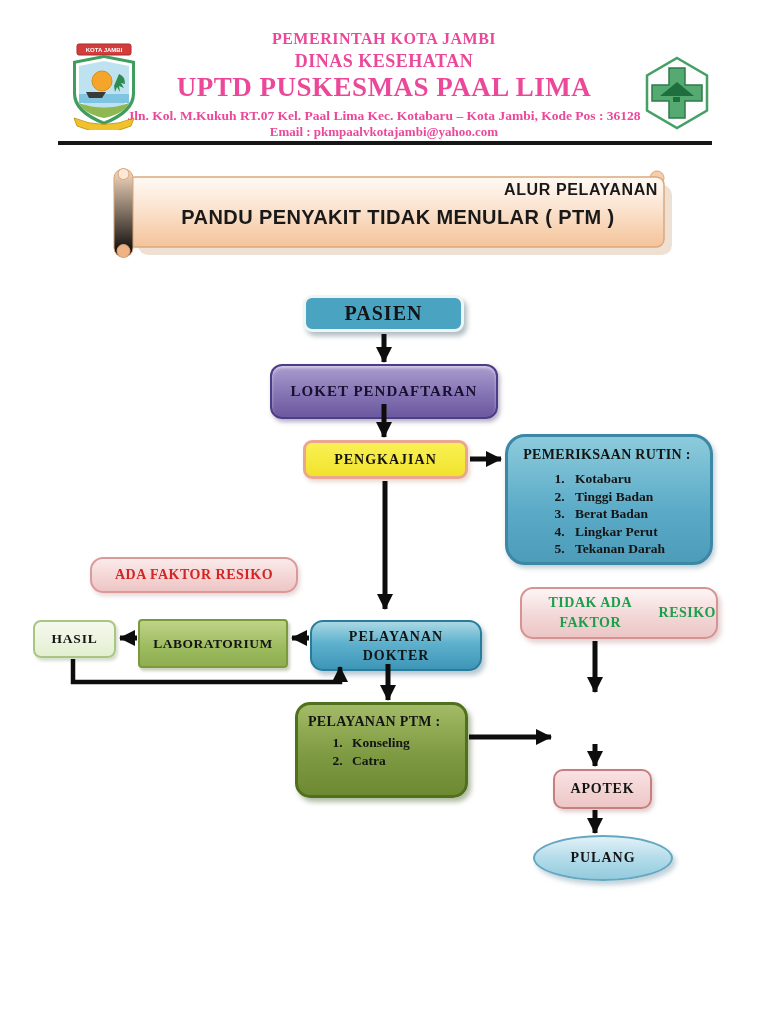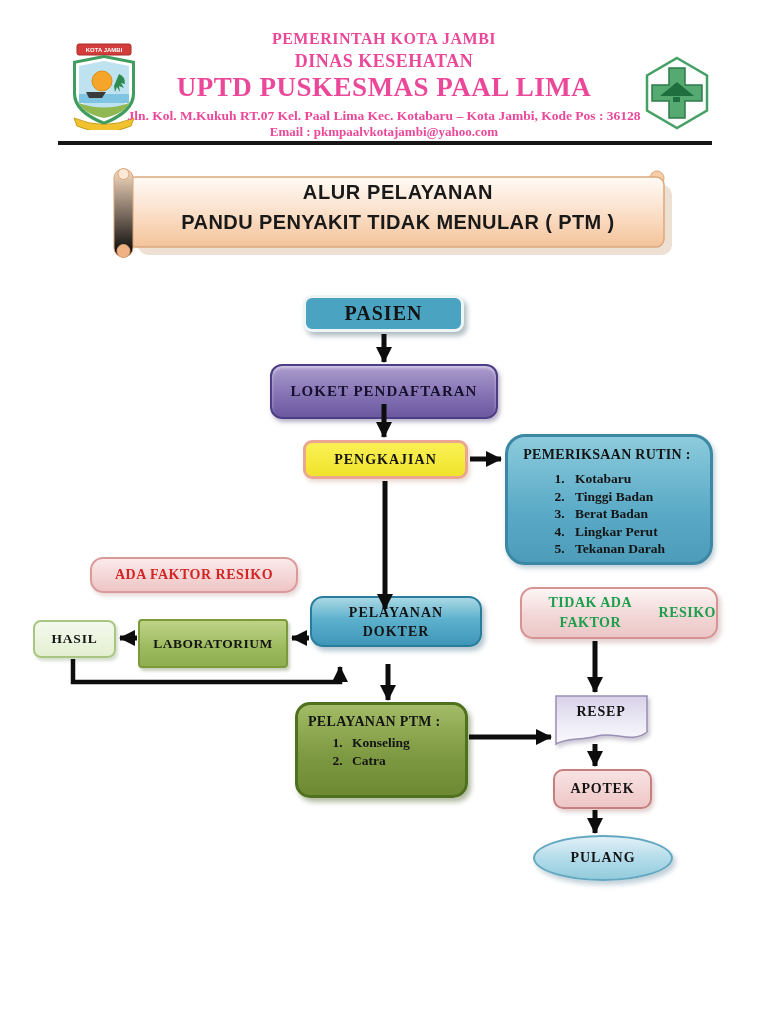--- a/index.html
+++ b/index.html
@@ -16,21 +16,21 @@
   .rule{position:absolute;left:58px;top:141px;width:654px;height:4px;background:#161616;}
   .logo{position:absolute;}
   .logo-left{left:62px;top:42px;}
   .logo-right{left:640px;top:56px;}
 
   
   .banner{position:absolute;left:112px;top:165px;width:560px;height:96px;}
   .banner svg{position:absolute;left:0;top:0;}
   .banner-text{position:absolute;left:26px;top:16px;width:520px;text-align:center;
                font-family:"Liberation Sans","DejaVu Sans",sans-serif;color:#191919;}
-  .banner-title{font-size:20px;font-weight:bold;letter-spacing:.6px;}
+  .banner-title{font-size:16px;font-weight:bold;letter-spacing:.6px;text-align:right;}
   .banner-subtitle{font-size:20px;font-weight:bold;letter-spacing:.4px;margin-top:7px;}
 
   
   .node{position:absolute;display:flex;align-items:center;justify-content:center;
         font-weight:bold;text-align:center;box-sizing:border-box;z-index:2;}
   .n-pasien{left:303px;top:295px;width:161px;height:37px;background:#49a3c1;
             border:3px solid #edf5f7;border-radius:9px;font-size:20px;letter-spacing:1px;
             box-shadow:3px 4px 5px rgba(125,145,155,.6);}
   .n-loket{left:270px;top:364px;width:228px;height:55px;
            background:linear-gradient(180deg,#ab9cce 0%,#8574b4 55%,#6b589f 100%);
@@ -52,21 +52,21 @@
            border:2px solid #db9a9a;border-radius:13px;font-size:14px;color:#d22525;letter-spacing:.5px;
            box-shadow:2px 3px 4px rgba(190,140,140,.35);}
   .n-hasil{left:33px;top:620px;width:83px;height:38px;
            background:linear-gradient(180deg,#f5f9ee,#e3efd0);
            border:2px solid #a8c682;border-radius:8px;font-size:13.5px;letter-spacing:.8px;
            box-shadow:2px 3px 3px rgba(140,160,120,.35);}
   .n-lab{left:138px;top:619px;width:150px;height:49px;
            background:linear-gradient(180deg,#bed387 0%,#9cba5e 60%,#8fae50 100%);
            border:2px solid #7a9a3c;border-radius:4px;font-size:13.5px;letter-spacing:.5px;
            box-shadow:2px 3px 3px rgba(120,140,90,.4);}
-  .n-dokter{left:310px;top:596px;width:172px;height:51px;flex-direction:column;line-height:19px;
+  .n-dokter{left:310px;top:620px;width:172px;height:51px;flex-direction:column;line-height:19px;
            background:linear-gradient(180deg,#aad8e4 0%,#5db1cd 45%,#3e96b7 100%);
            border:2px solid #2a7c9c;border-radius:13px;font-size:14px;letter-spacing:1px;
            box-shadow:3px 4px 5px rgba(90,130,150,.45);}
   .n-tidak{left:520px;top:587px;width:198px;height:52px;line-height:20px;
            background:linear-gradient(180deg,#fdf5f5 0%,#f3d7d7 55%,#ecc6c6 100%);
            border:2px solid #d79292;border-radius:13px;font-size:14px;color:#1c9e4c;letter-spacing:.5px;
            box-shadow:3px 4px 5px rgba(190,140,140,.4);}
   .n-ptm{left:295px;top:702px;width:173px;height:96px;display:block;text-align:left;
            background:linear-gradient(180deg,#a3bb66 0%,#7e9a42 55%,#6d8a33 100%);
            border:3px solid #4f701c;border-radius:15px;padding:9px 4px 0 10px;
@@ -201,33 +201,20 @@
   </div>
 
   <div class="node n-ptm">
     <div class="ptm-title">PELAYANAN PTM :</div>
     <ol class="ptm-list">
       <li>Konseling</li>
       <li>Catra</li>
     </ol>
   </div>
 
-  <div class="resep">
-    <svg width="96" height="54" viewBox="0 0 96 54">
-      <defs>
-        <linearGradient id="gResep" x1="0" y1="0" x2="0" y2="1">
-          <stop offset="0" stop-color="#d8d1e9"></stop>
-            <stop offset=".55" stop-color="#eceaf5"></stop>
-            <stop offset="1" stop-color="#fbfafd"></stop>
-        </linearGradient>
-      </defs>
-      <path d="M2,2 H93 V38 C78,50 60,37 43,42 C27,46.5 12,43.5 2,50 Z" fill="url(#gResep)" stroke="#9a90b5" stroke-width="1.5"></path>
-    </svg>
-    <div class="resep-label">RESEP</div>
-  </div>
 
   <div class="node n-apotek">
     <span>APOTEK</span>
   </div>
 
   <div class="node n-pulang">
     <span>PULANG</span>
   </div>
 
   <svg class="arrows" width="768" height="1024" viewBox="0 0 768 1024">

